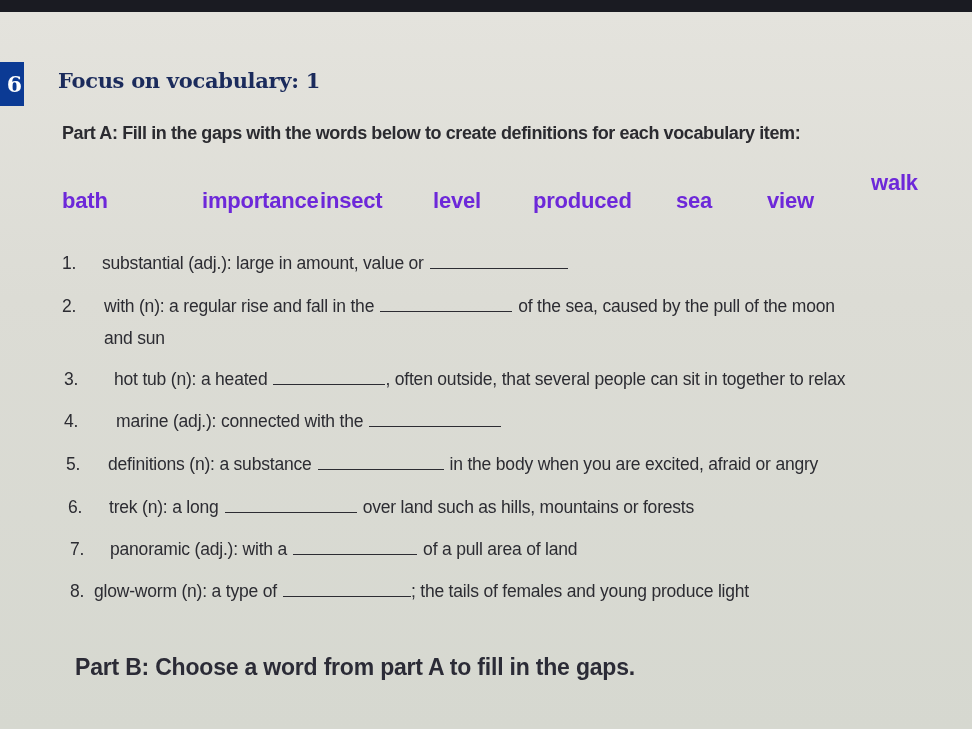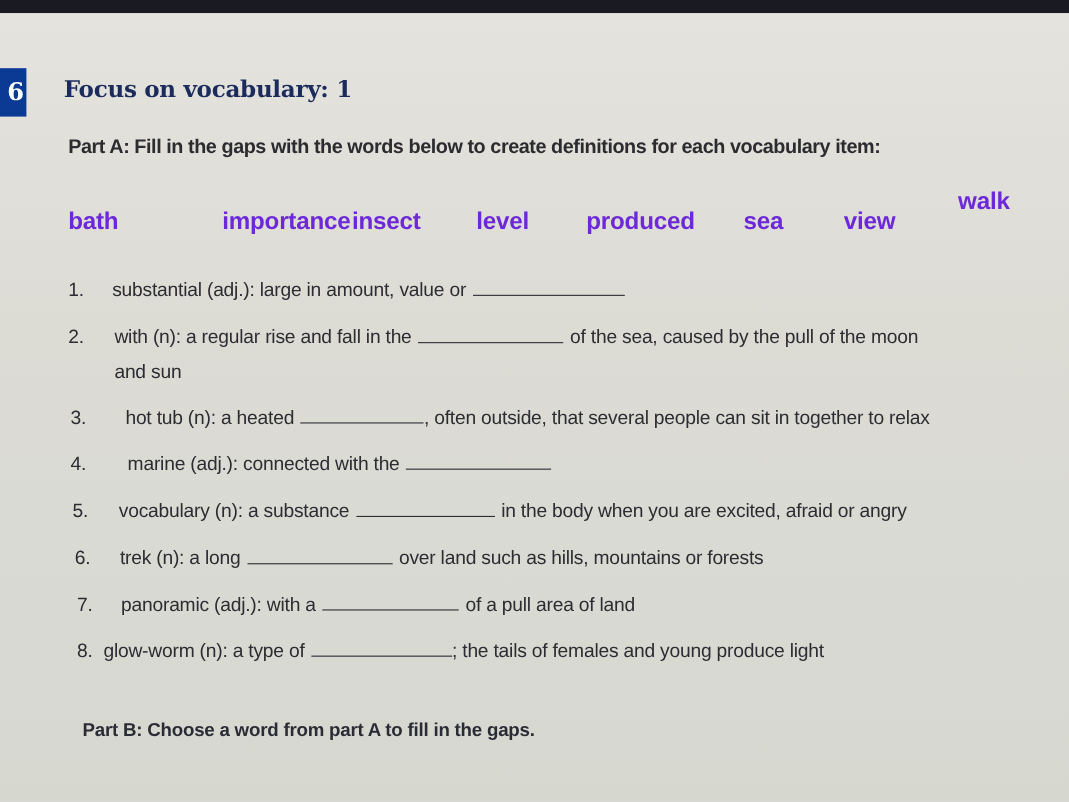--- a/index.html
+++ b/index.html
@@ -43,21 +43,21 @@
       letter-spacing: -0.2px;
     }
     .num { position: absolute; }
     .text-line { position: absolute; white-space: nowrap; }
     .blank {
       display: inline-block; border-bottom: 1.5px solid #2c2c32; height: 14px;
       vertical-align: baseline; margin: 0 6px;
     }
     .partb {
       position: absolute; left: 75px; top: 654px;
-      font-size: 17px; font-weight: bold; color: #2b2b36; letter-spacing: -0.2px;
+      font-size: 23px; font-weight: bold; color: #2b2b36; letter-spacing: -0.2px;
     }
   </style>
 </head>
 <body>
 
 <div class="top-bar"></div>
 <div class="page"></div>
 
 <div class="unit-badge">6</div>
 <div class="title">Focus on vocabulary: 1</div>
@@ -100,21 +100,21 @@
 <div class="item" style="left:64px; top:411px;">
   <span class="num" style="left:0;">4.</span>
   <span class="text-line" style="left:52px;">
     <span>marine (adj.): connected with the</span><span class="blank" style="width:132px;"></span>
   </span>
 </div>
 
 <div class="item" style="left:66px; top:454px;">
   <span class="num" style="left:0;">5.</span>
   <span class="text-line" style="left:42px;">
-    <span>vocabulary (n): a substance</span><span class="blank" style="width:126px;"></span><span>in the body when you are excited, afraid or angry</span>
+    <span>definitions (n): a substance</span><span class="blank" style="width:126px;"></span><span>in the body when you are excited, afraid or angry</span>
   </span>
 </div>
 
 <div class="item" style="left:68px; top:497px;">
   <span class="num" style="left:0;">6.</span>
   <span class="text-line" style="left:41px;">
     <span>trek (n): a long</span><span class="blank" style="width:132px;"></span><span>over land such as hills, mountains or forests</span>
   </span>
 </div>
 

